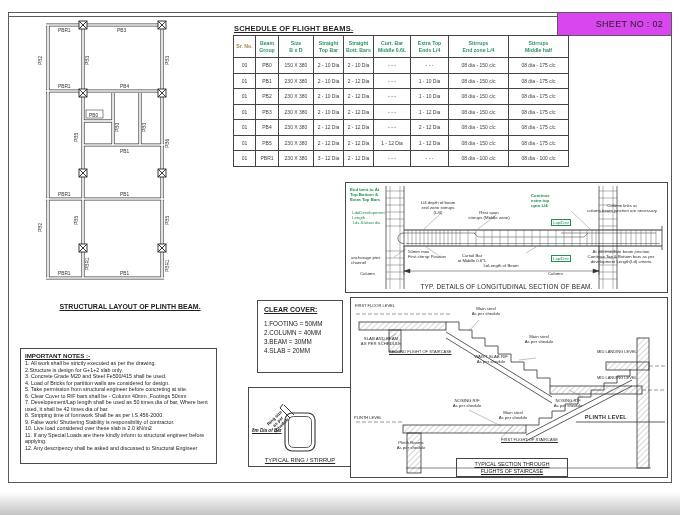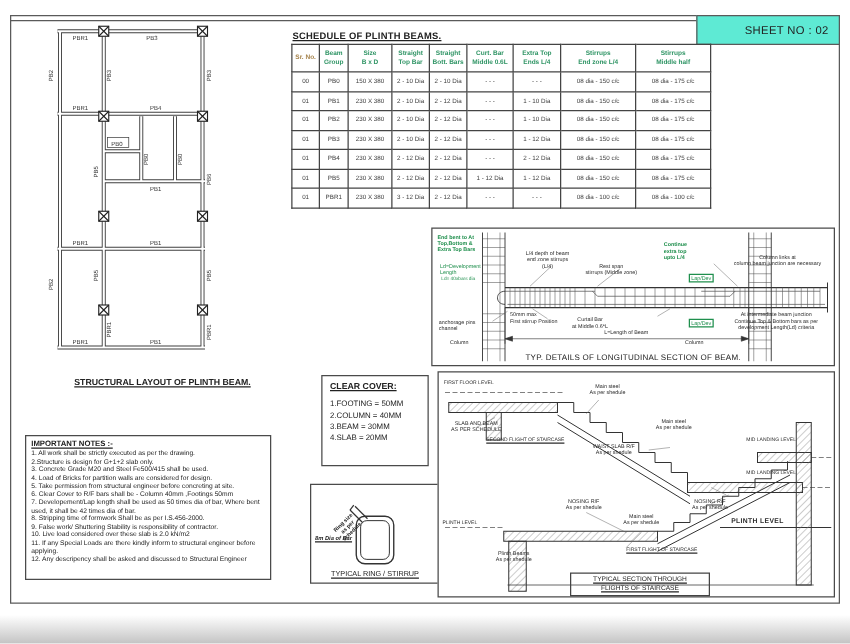--- a/index.html
+++ b/index.html
@@ -2,21 +2,21 @@
 <html><head>
 <meta charset="utf-8">
 <style>
   * { margin:0; padding:0; box-sizing:border-box; }
   html,body { background:#ffffff; font-family:"Liberation Sans", sans-serif; }
   #page { position:relative; width:680px; height:515px; background:#ffffff; overflow:hidden; }
 
   
   .frame { position:absolute; left:8px; top:12px; width:664px; height:471px; border:1px solid #5a5a5a; }
   .toprule { position:absolute; left:8px; top:16px; width:664px; height:0; border-top:1px solid #5a5a5a; }
-  .sheetno { position:absolute; left:557px; top:12px; width:115px; height:24px; background:#5eead4;
+  .sheetno { position:absolute; left:557px; top:12px; width:115px; height:24px; background:#d946ef;
              border:1px solid #5a5a5a; display:flex; align-items:center; justify-content:flex-end;
              padding-right:8px; font-size:9px; color:#222; letter-spacing:.3px; }
 
   
   .sched-title { position:absolute; left:234px; top:24px; font-size:7.5px; font-weight:bold; color:#222;
                  text-decoration:underline; letter-spacing:.2px; }
   table.sched { position:absolute; left:233px; top:35px; width:335px; border-collapse:collapse; table-layout:fixed; }
   table.sched th, table.sched td { border:1px solid #444; text-align:center; vertical-align:middle;
                  overflow:hidden; padding:0 1px; }
   table.sched th { height:22px; font-size:5.2px; font-weight:bold; color:#2e9464; line-height:1.25; white-space:pre-line; }
@@ -70,21 +70,21 @@
 <body>
 
 <div id="page">
 
   <div class="frame"></div>
   <div class="toprule"></div>
   <div class="sheetno">
     <span>SHEET NO : 02</span>
   </div>
 
-  <div class="sched-title">SCHEDULE OF PLINTH BEAMS.</div>
+  <div class="sched-title">SCHEDULE OF FLIGHT BEAMS.</div>
   <table class="sched">
     <colgroup>
       <col style="width:22px">
         <col style="width:23px">
         <col style="width:35px">
       <col style="width:30px">
         <col style="width:30px">
         <col style="width:37px">
       <col style="width:38px">
         <col style="width:60px">

